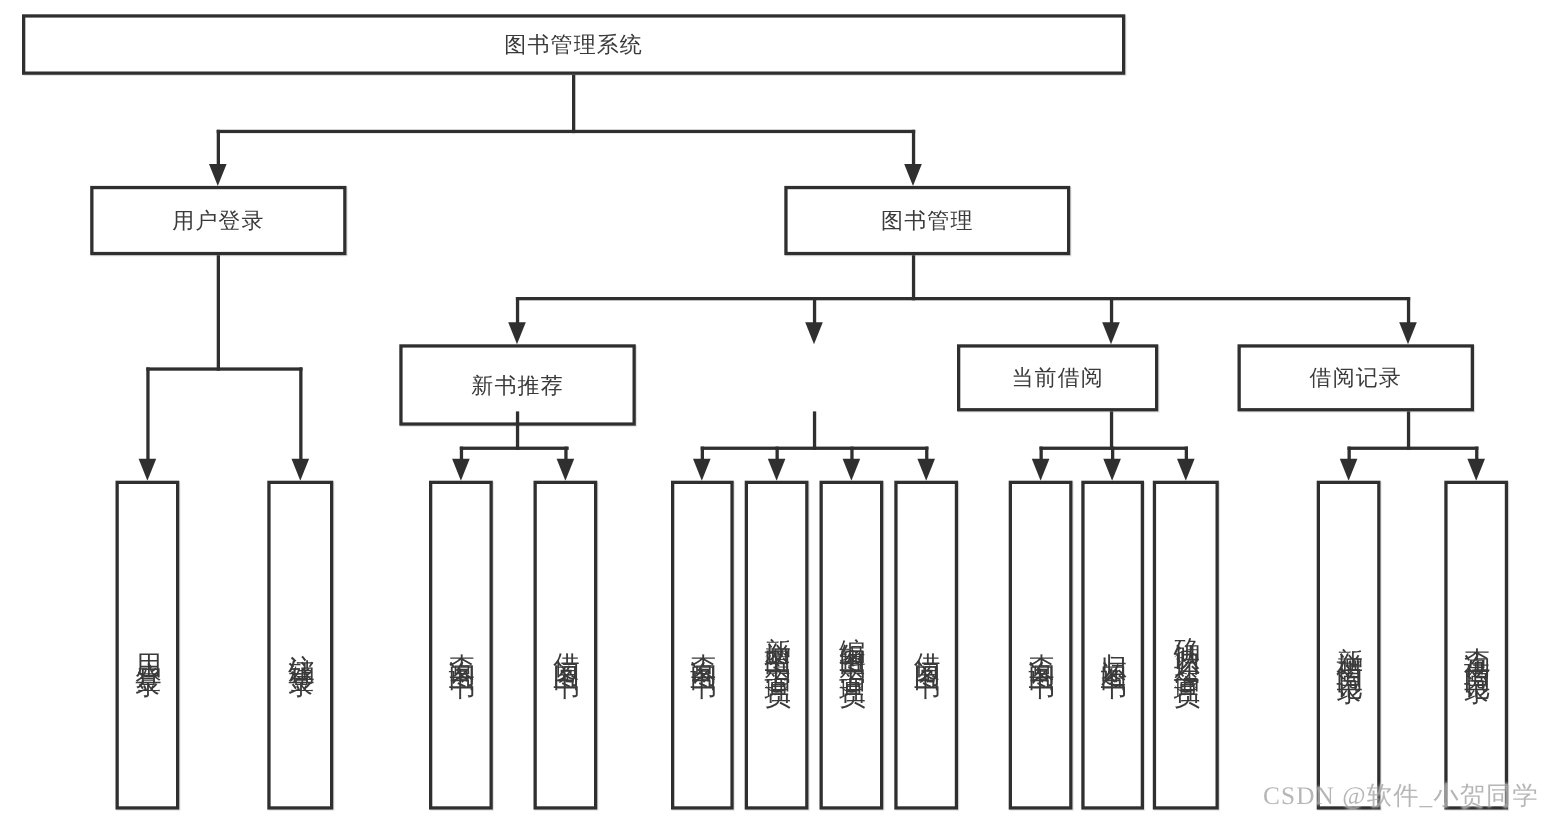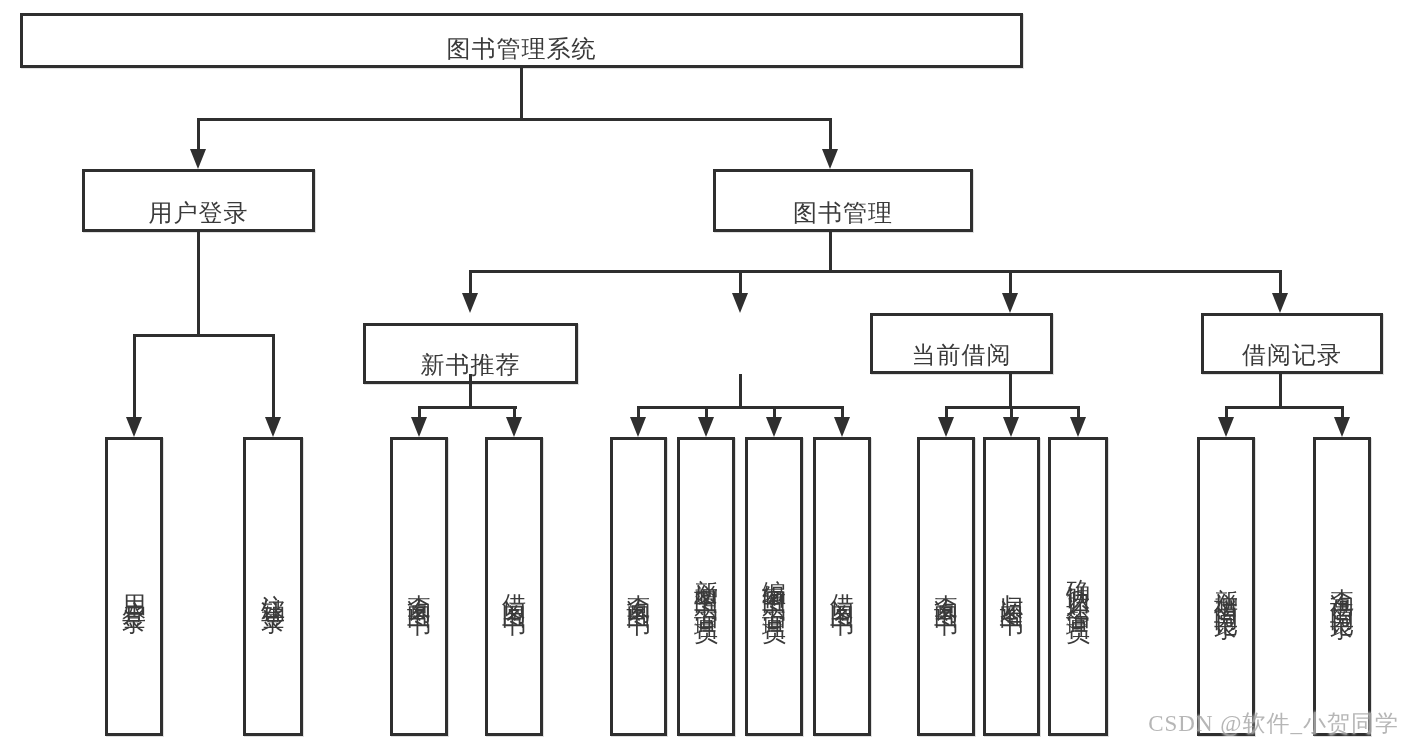--- a/index.html
+++ b/index.html
@@ -15,23 +15,23 @@
     position:relative;
     width:1405px;height:747px;
     background:var(--bg);
     overflow:hidden;
   }
   
   .hbox{
     position:absolute;
     background:#fff;
     border:3px solid var(--line);
-    display:flex;align-items:flex-end;justify-content:center;
+    display:flex;align-items:center;justify-content:center;
     color:var(--text);
-    font-size:24px;
+    font-size:20px;
     letter-spacing:1px;
     box-shadow:1px 1px 0 rgba(0,0,0,0.12);
   }
   .vbox{
     position:absolute;
     top:437px;height:299px;
     background:#fff;
     border:3px solid var(--line);
     display:flex;align-items:center;justify-content:center;
     color:var(--text);
@@ -107,27 +107,27 @@
     <div class="vl" style="left:469px;top:270px;height:25px"></div>
     <div class="ar" style="left:462px;top:293px"></div>
     <div class="vl" style="left:739px;top:270px;height:25px"></div>
     <div class="ar" style="left:732px;top:293px"></div>
     <div class="vl" style="left:1009px;top:270px;height:25px"></div>
     <div class="ar" style="left:1002px;top:293px"></div>
     <div class="vl" style="left:1279px;top:270px;height:25px"></div>
     <div class="ar" style="left:1272px;top:293px"></div>
   </div>
 
-  <div class="hbox" style="left:363px;top:323px;width:215px;height:61px">
+  <div class="hbox" style="left:363px;top:313px;width:215px;height:74px">
     <span>新书推荐</span>
   </div>
   <div class="hbox" style="left:870px;top:313px;width:183px;height:61px">
     <span>当前借阅</span>
   </div>
-  <div class="hbox" style="left:1201px;top:313px;width:182px;height:61px">
+  <div class="hbox" style="left:1125px;top:313px;width:215px;height:61px">
     <span>借阅记录</span>
   </div>
 
   <div>
     <div class="vl" style="left:469px;top:374px;height:35px"></div>
     <div class="hl" style="left:418px;top:406px;width:99px"></div>
     <div class="vl" style="left:418px;top:406px;height:12px"></div>
     <div class="ar" style="left:411px;top:417px"></div>
     <div class="vl" style="left:513px;top:406px;height:12px"></div>
     <div class="ar" style="left:506px;top:417px"></div>

